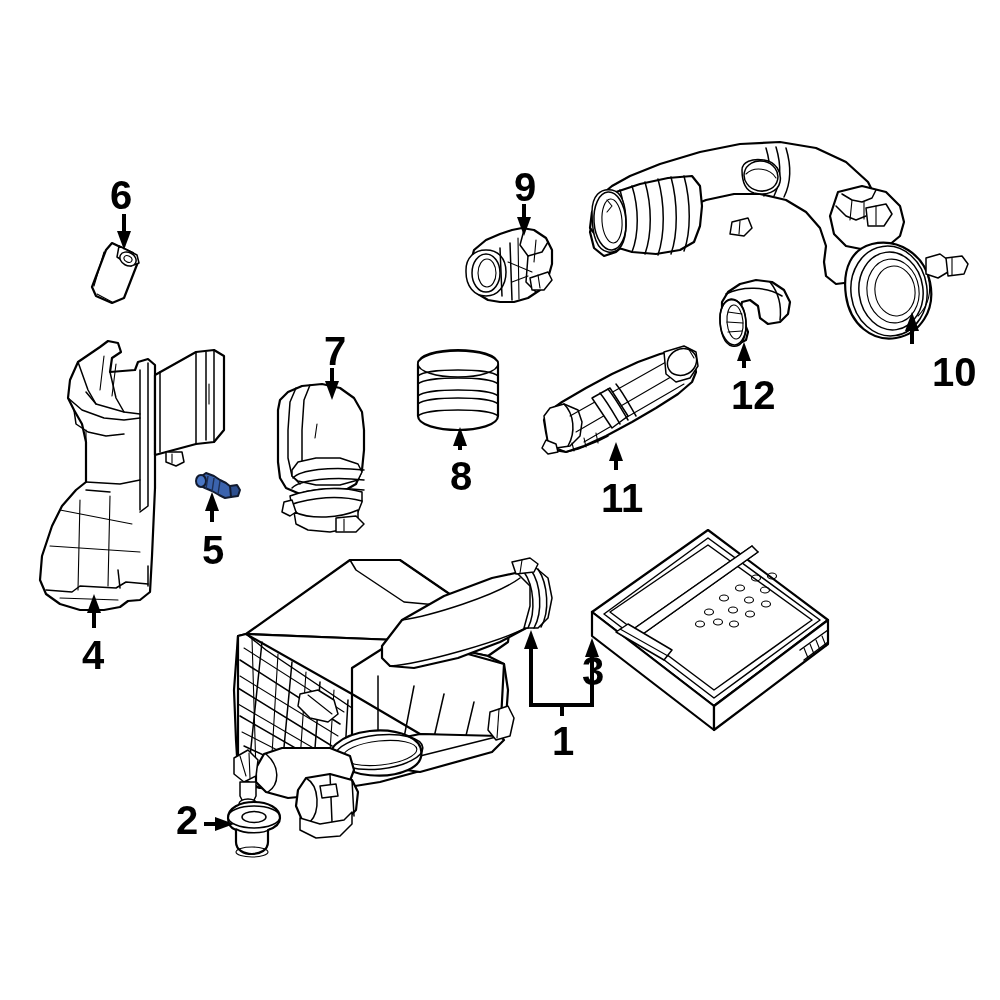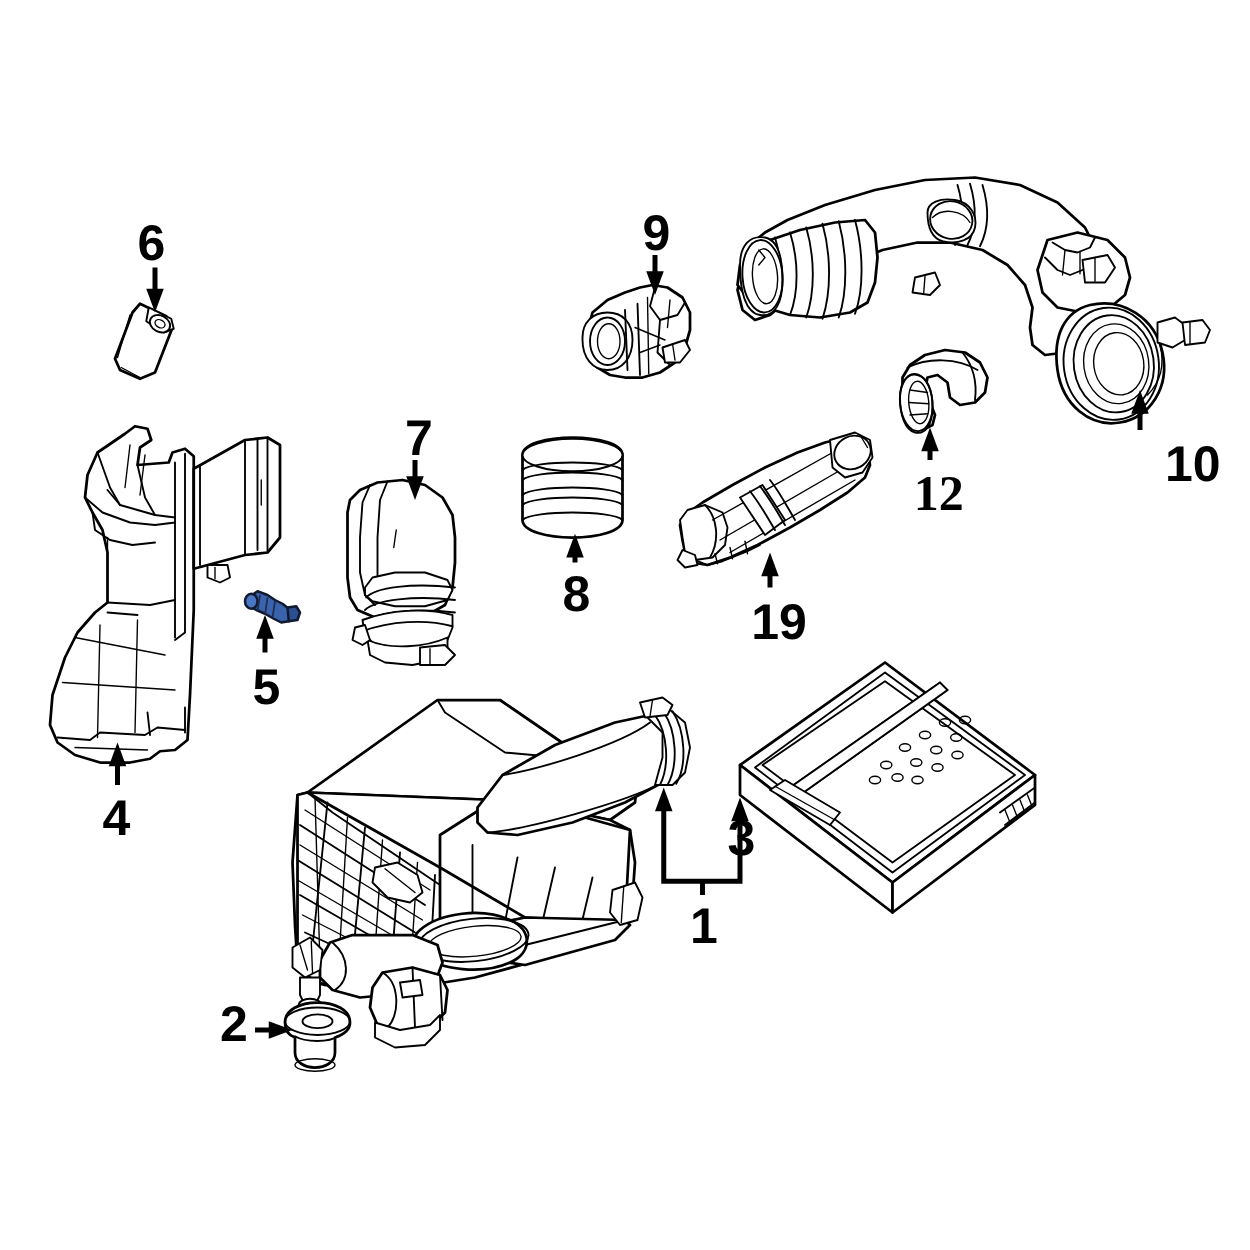--- a/index.html
+++ b/index.html
@@ -513,25 +513,25 @@
   </svg>
 
   <div class="callout-num" style="left:110px; top:175px;">6</div>
 
   <div class="callout-num" style="left:514px; top:167px;">9</div>
 
   <div class="callout-num" style="left:896px; top:352px;margin-left:36px;">10</div>
 
   <div class="callout-num" style="left:324px; top:331px;">7</div>
 
-  <div class="callout-num" style="left:731px; top:375px;font-family:Liberation Serif, serif;">12</div>
+  <div class="callout-num" style="left:731px; top:375px;">12</div>
 
   <div class="callout-num" style="left:450px; top:456px;">8</div>
 
-  <div class="callout-num" style="left:601px; top:478px;">19</div>
+  <div class="callout-num" style="left:601px; top:478px;">11</div>
 
   <div class="callout-num" style="left:202px; top:530px;">5</div>
 
   <div class="callout-num" style="left:82px; top:635px;">4</div>
 
   <div class="callout-num" style="left:582px; top:651px;">3</div>
 
   <div class="callout-num" style="left:552px; top:721px;">1</div>
 
   <div class="callout-num" style="left:176px; top:800px;">2</div>

